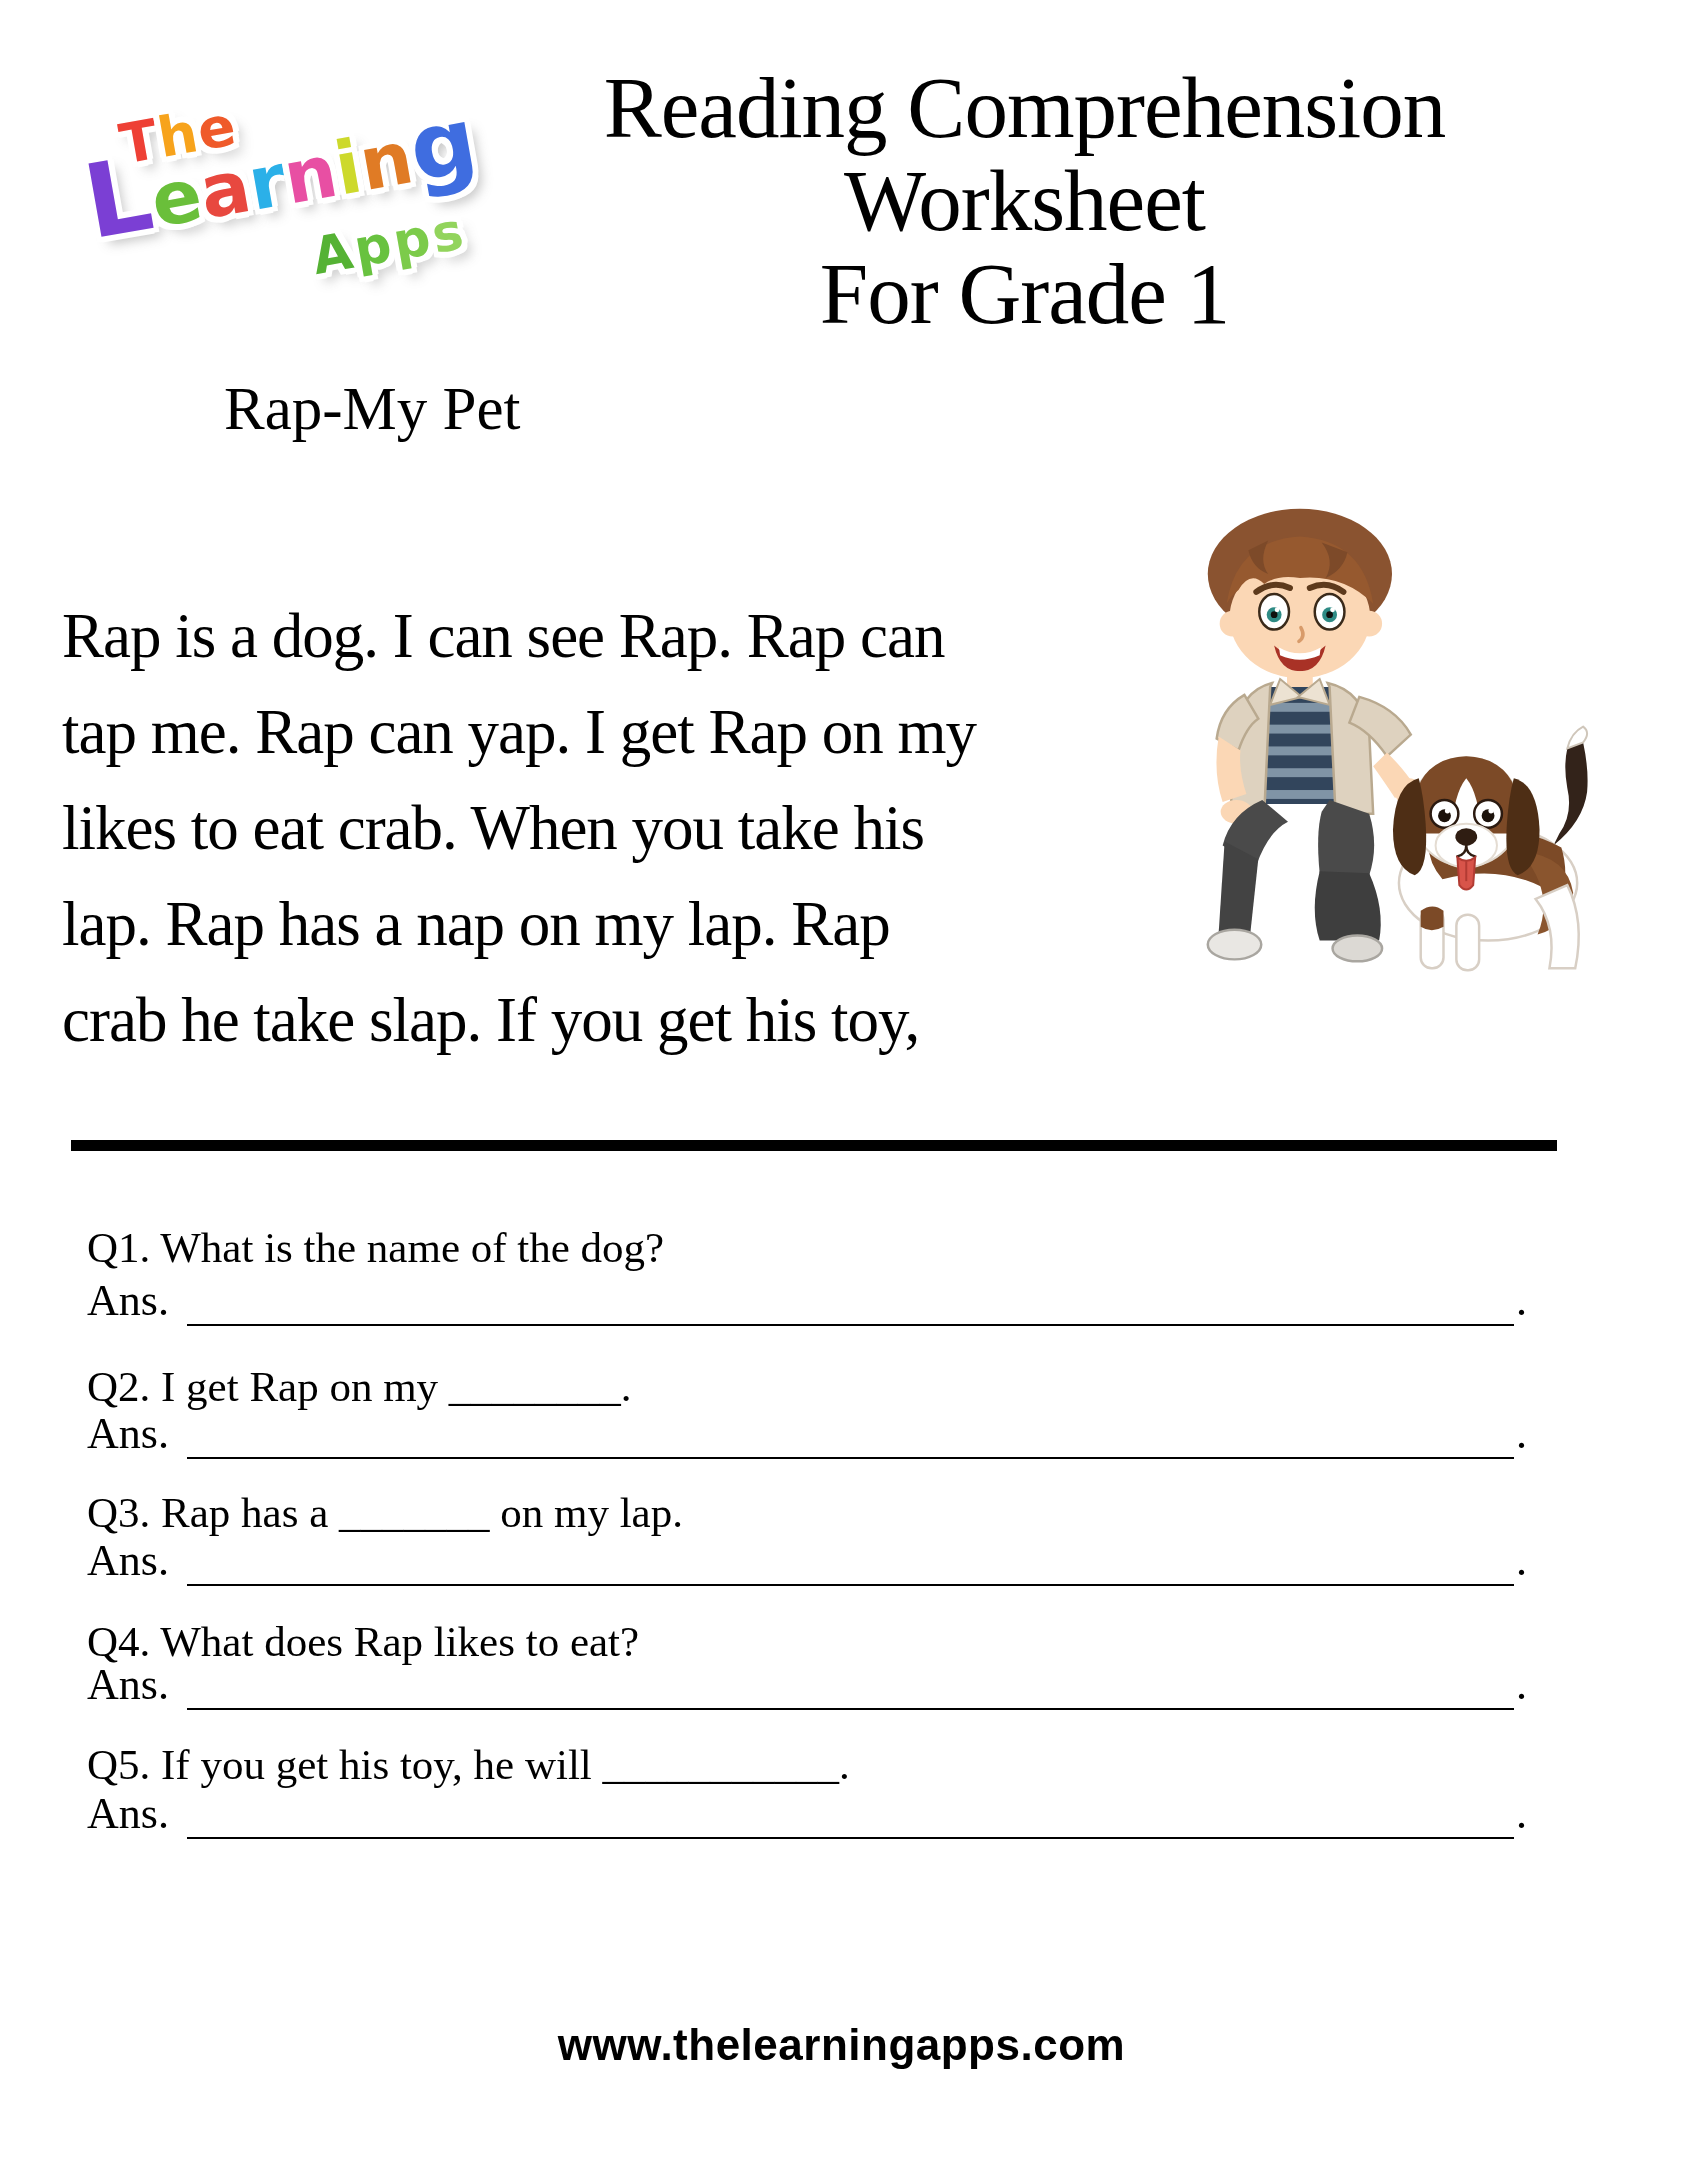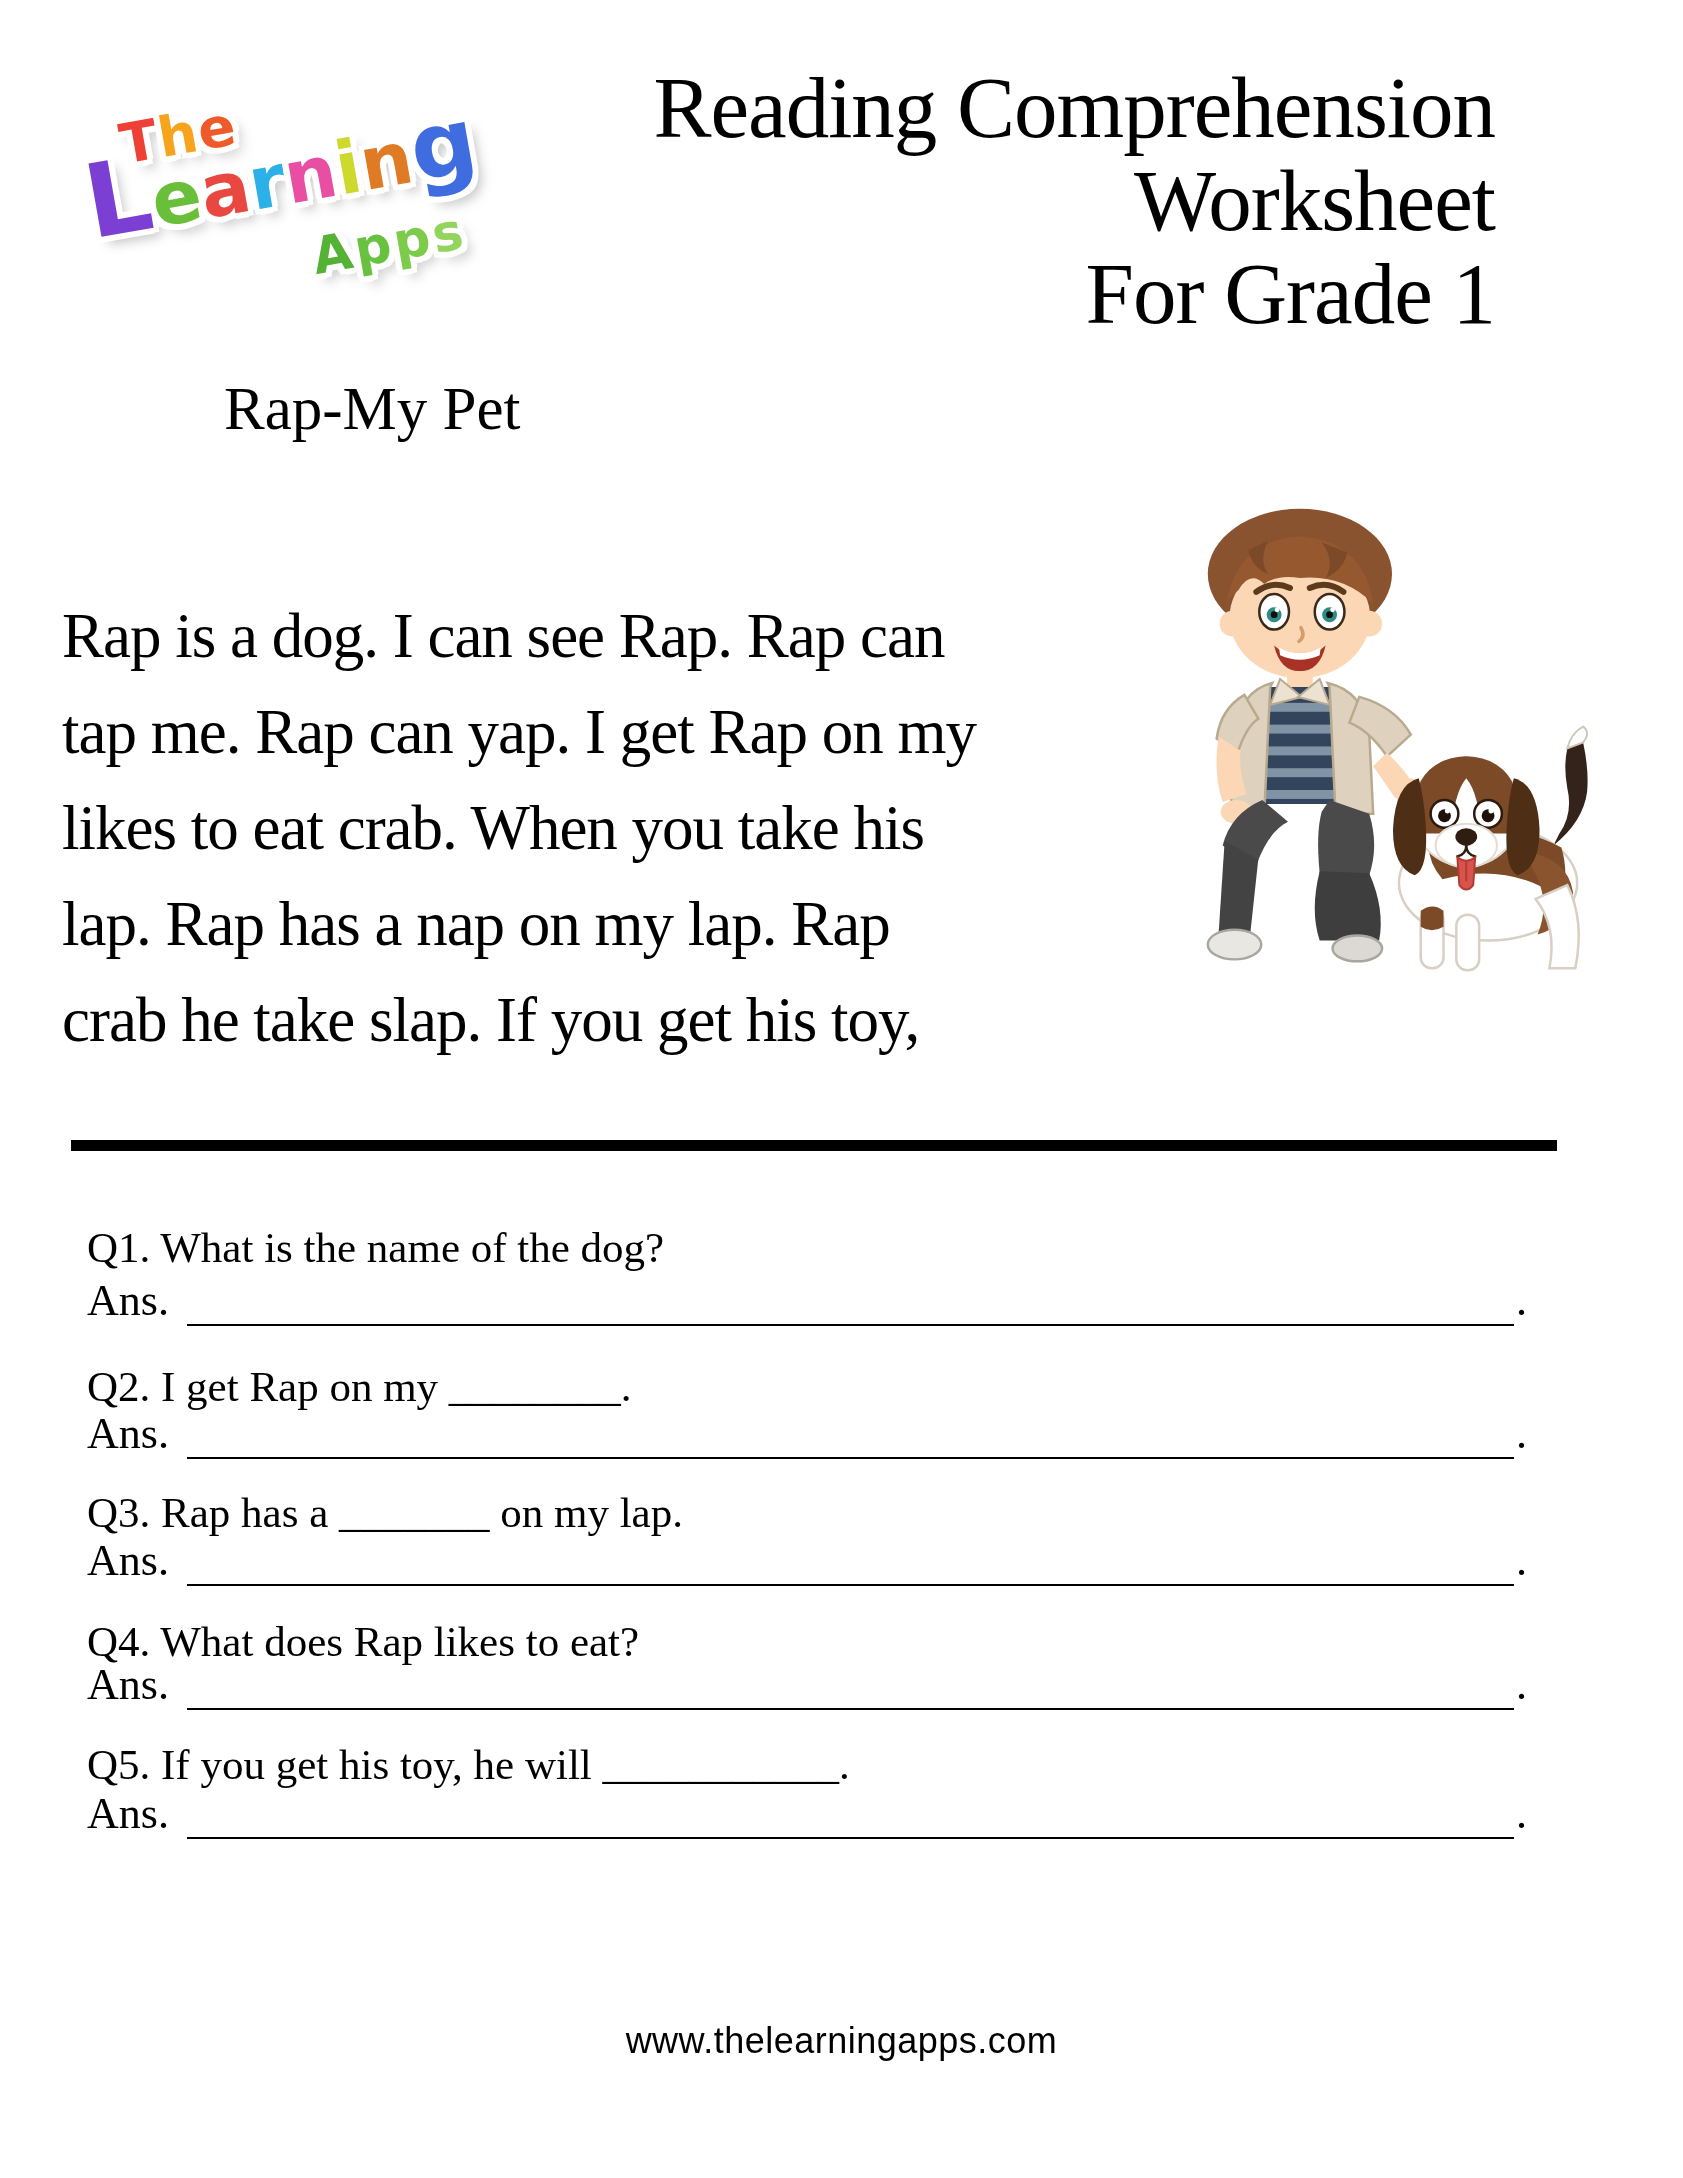--- a/index.html
+++ b/index.html
@@ -22,21 +22,21 @@
   }
   .logo-the{left:44px;top:4px;font-size:55px;letter-spacing:1px;}
   .logo-learning{left:0;top:55px;font-size:73px;letter-spacing:0px;}
   .logo-learning span:first-child{font-size:1.4em;line-height:0;}
   .logo-learning span:last-child{font-size:1.25em;line-height:0;}
   .logo-apps{left:214px;top:150px;font-size:51px;letter-spacing:3px;}
 
   
   .title{
     position:absolute;left:554px;top:61px;width:941px;
-    font-size:87px;line-height:93px;text-align:right;
+    font-size:87px;line-height:93px;text-align:center;
     letter-spacing:-1px;
   }
   .page-heading{
     position:absolute;left:224px;top:374px;
     font-size:61px;letter-spacing:0px;
   }
 
   
   .passage{
     position:absolute;left:62px;top:576px;width:1119px;
@@ -62,21 +62,21 @@
   .ans-label{flex:0 0 auto;}
   .ans-line{
     flex:0 0 auto;width:1327px;margin-left:18px;
     border-bottom:2.5px solid #000;height:34px;
   }
   .ans-period{flex:0 0 auto;margin-left:2px;}
 
   
   .footer{
     position:absolute;left:0;top:2020px;width:1683px;text-align:center;
-    font-family:"Liberation Sans", sans-serif;font-weight:400;font-size:36px;
+    font-family:"Liberation Sans", sans-serif;font-weight:700;font-size:44px;
     letter-spacing:0.5px;
   }
 </style>
 </head>
 <body>
 
 <div class="logo">
   <div class="logo-word logo-the"><span style="color: rgb(238, 64, 53);">T</span><span style="color: rgb(247, 163, 28);">h</span><span style="color: rgb(239, 90, 42);">e</span></div>
   <div class="logo-word logo-learning"><span style="color: rgb(123, 63, 212);">L</span><span style="color: rgb(106, 191, 58);">e</span><span style="color: rgb(232, 72, 63);">a</span><span style="color: rgb(43, 176, 232);">r</span><span style="color: rgb(232, 79, 163);">n</span><span style="color: rgb(205, 217, 44);">i</span><span style="color: rgb(224, 123, 37);">n</span><span style="color: rgb(63, 109, 224);">g</span></div>
   <div class="logo-word logo-apps"><span style="color: rgb(85, 178, 52);">A</span><span style="color: rgb(104, 194, 63);">p</span><span style="color: rgb(124, 203, 74);">p</span><span style="color: rgb(146, 212, 92);">s</span></div>

